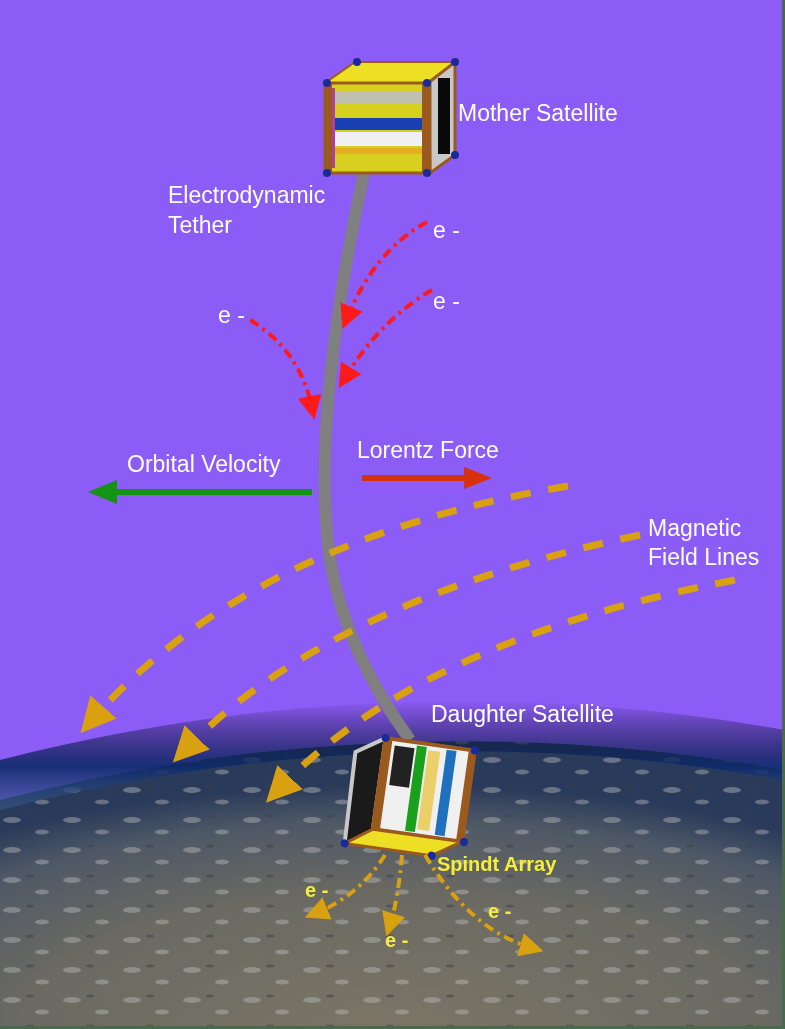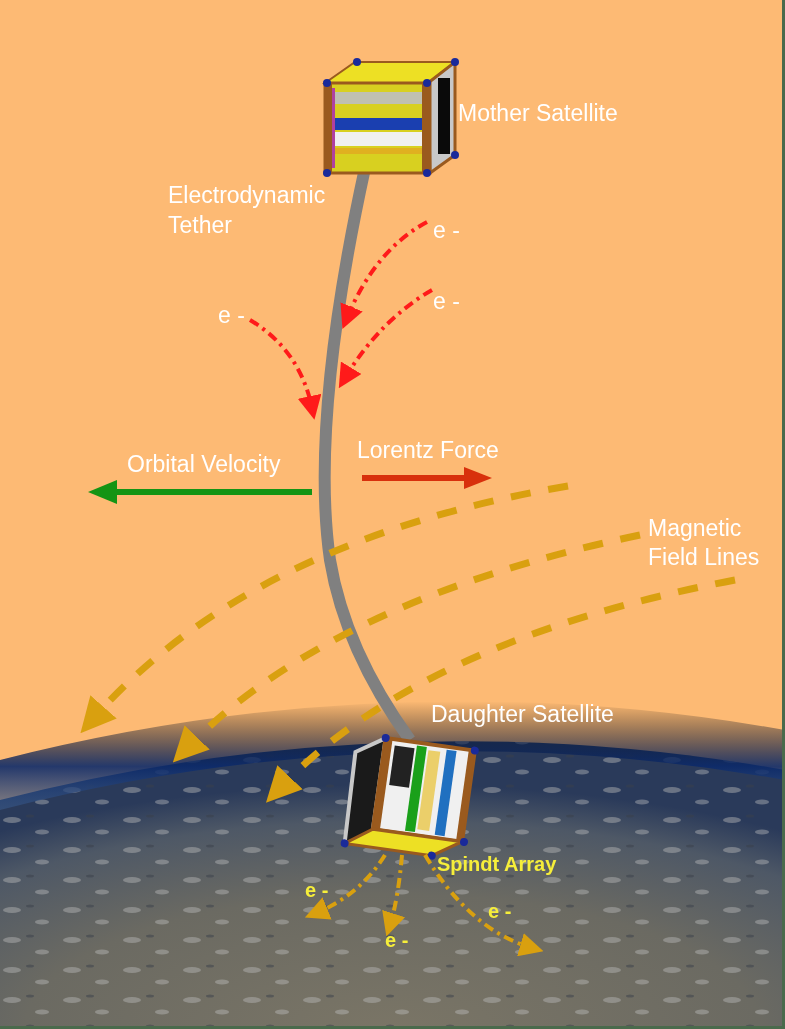--- a/index.html
+++ b/index.html
@@ -1,16 +1,16 @@
 <!DOCTYPE html>
 <html><head>
 <meta charset="utf-8">
 <style>
   html, body { margin: 0; padding: 0; background: #000; }
-  #stage { position: relative; width: 785px; height: 1029px; overflow: hidden; background: #fdba74; }
+  #stage { position: relative; width: 785px; height: 1029px; overflow: hidden; background: #8b5cf6; }
   #stage svg { position: absolute; left: 0; top: 0; }
   .lbl { font-family: "Liberation Sans", sans-serif; fill: #ffffff; }
   .lbl-w { font-size: 23px; }
   .lbl-y { font-size: 20px; font-weight: bold; fill: #f6ee3a; }
   .border-r { position: absolute; right: 0; top: 0; width: 3px; height: 1029px; background: #4a6a4c; }
   .border-b { position: absolute; left: 0; bottom: 0; width: 785px; height: 3px; background: #4a6a4c; }
 </style>
 </head>
 <body>
 

